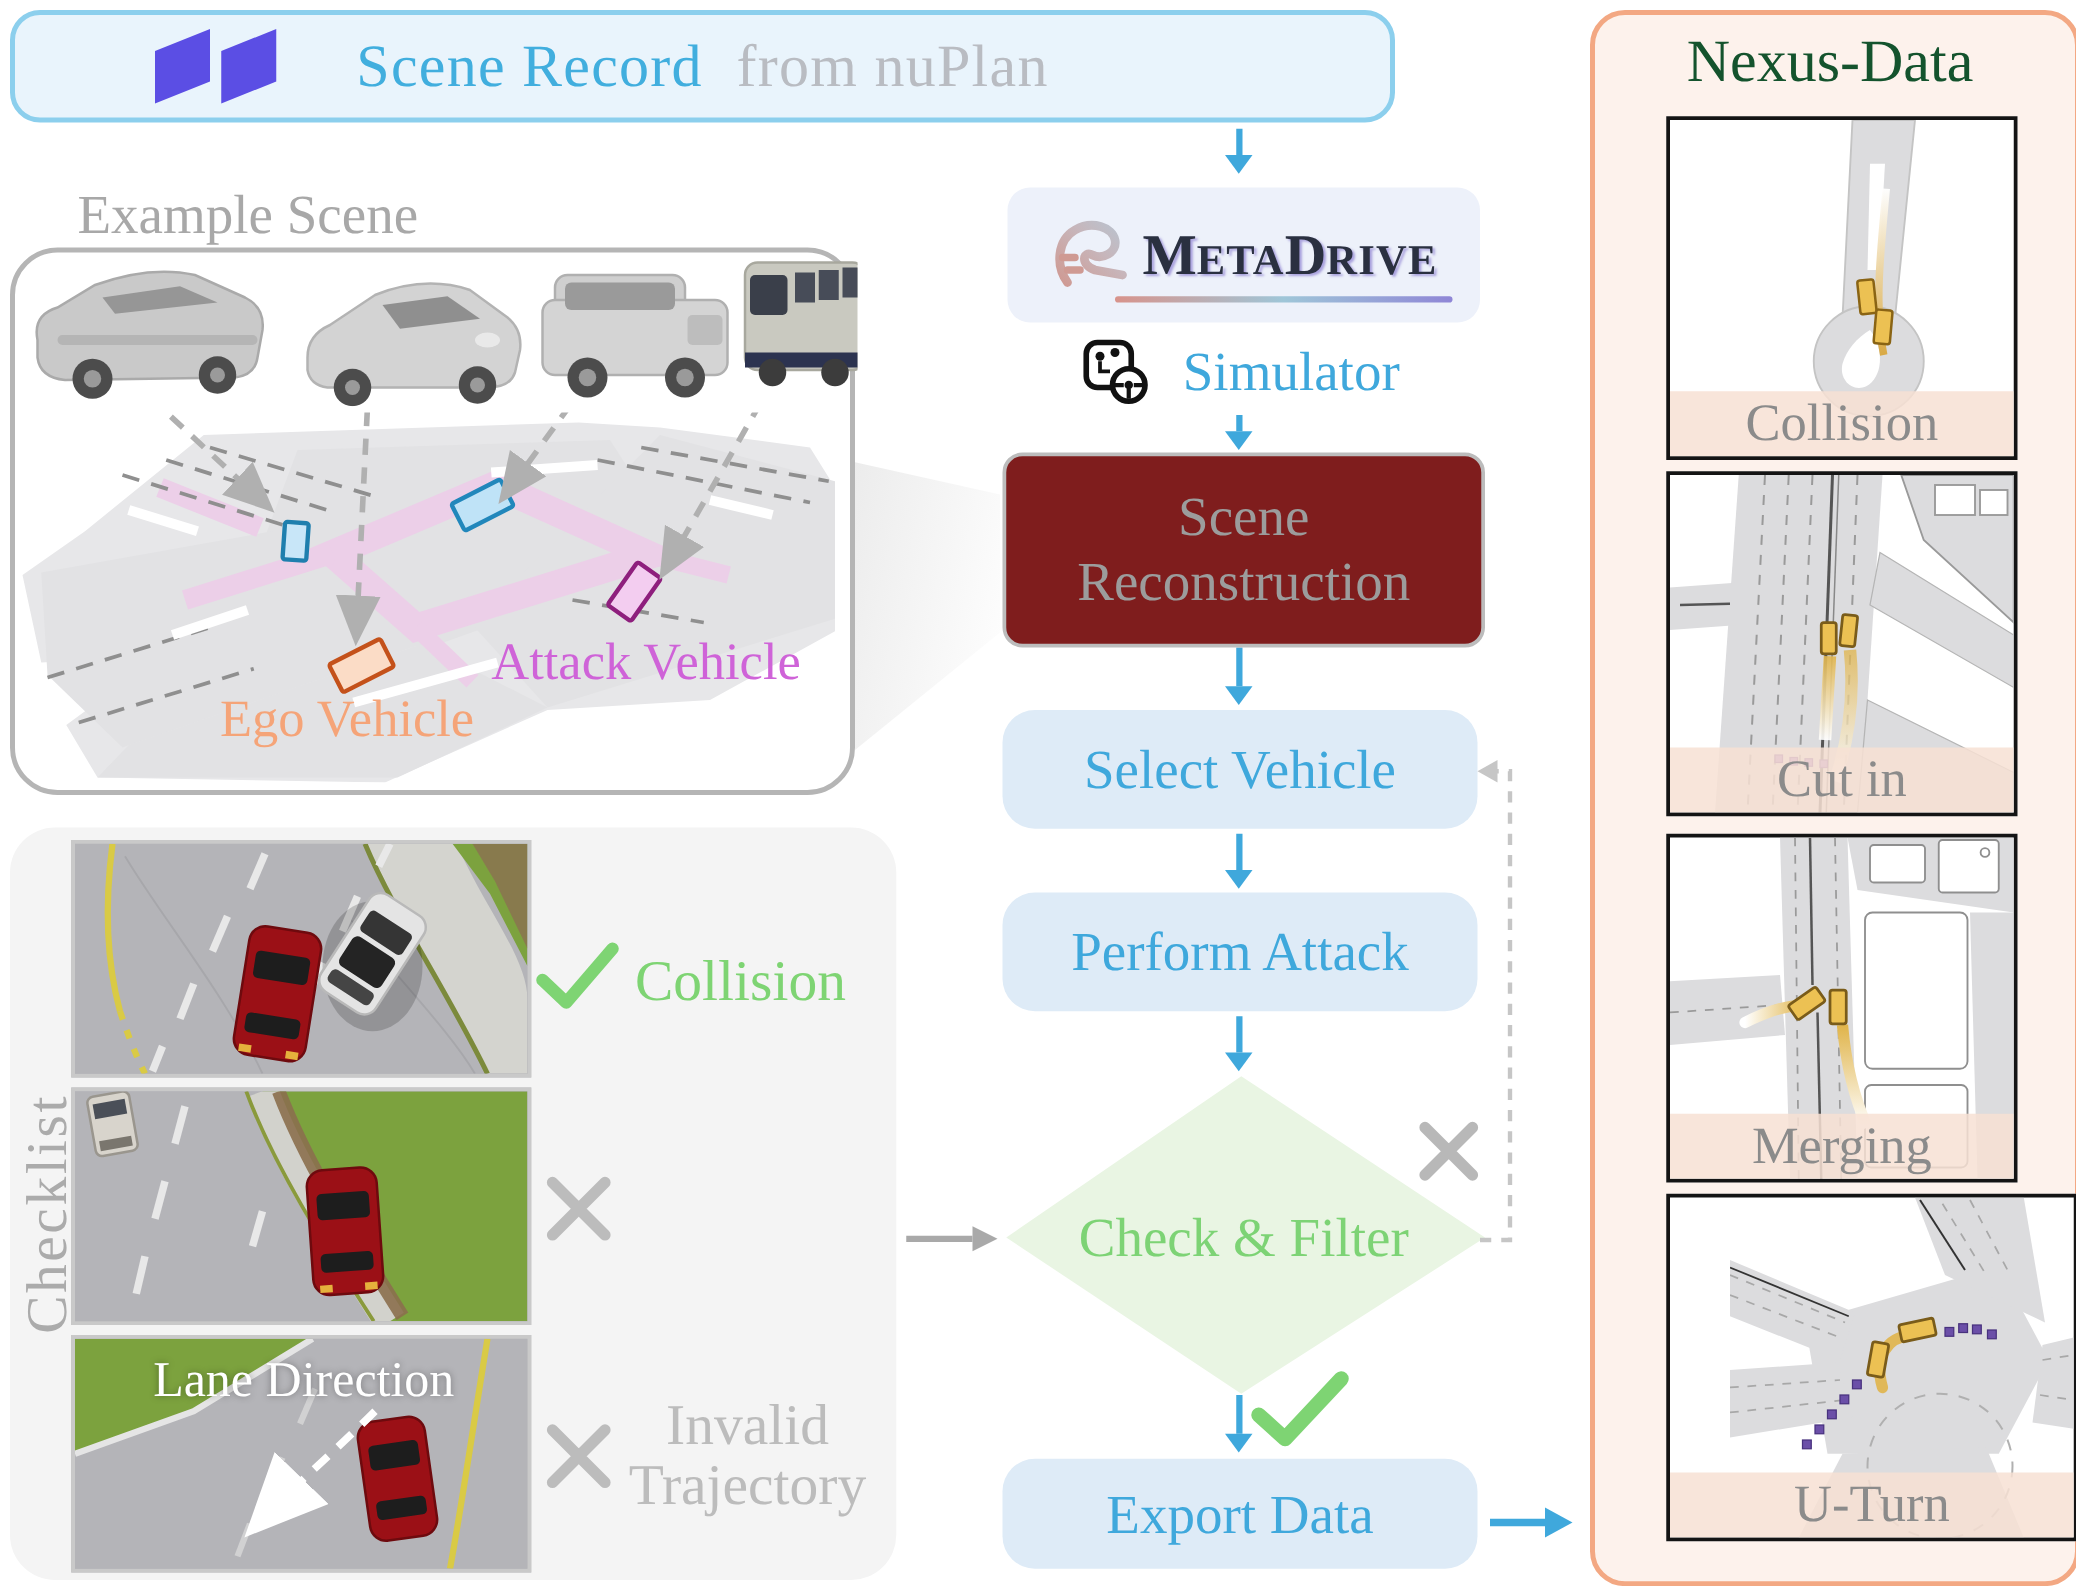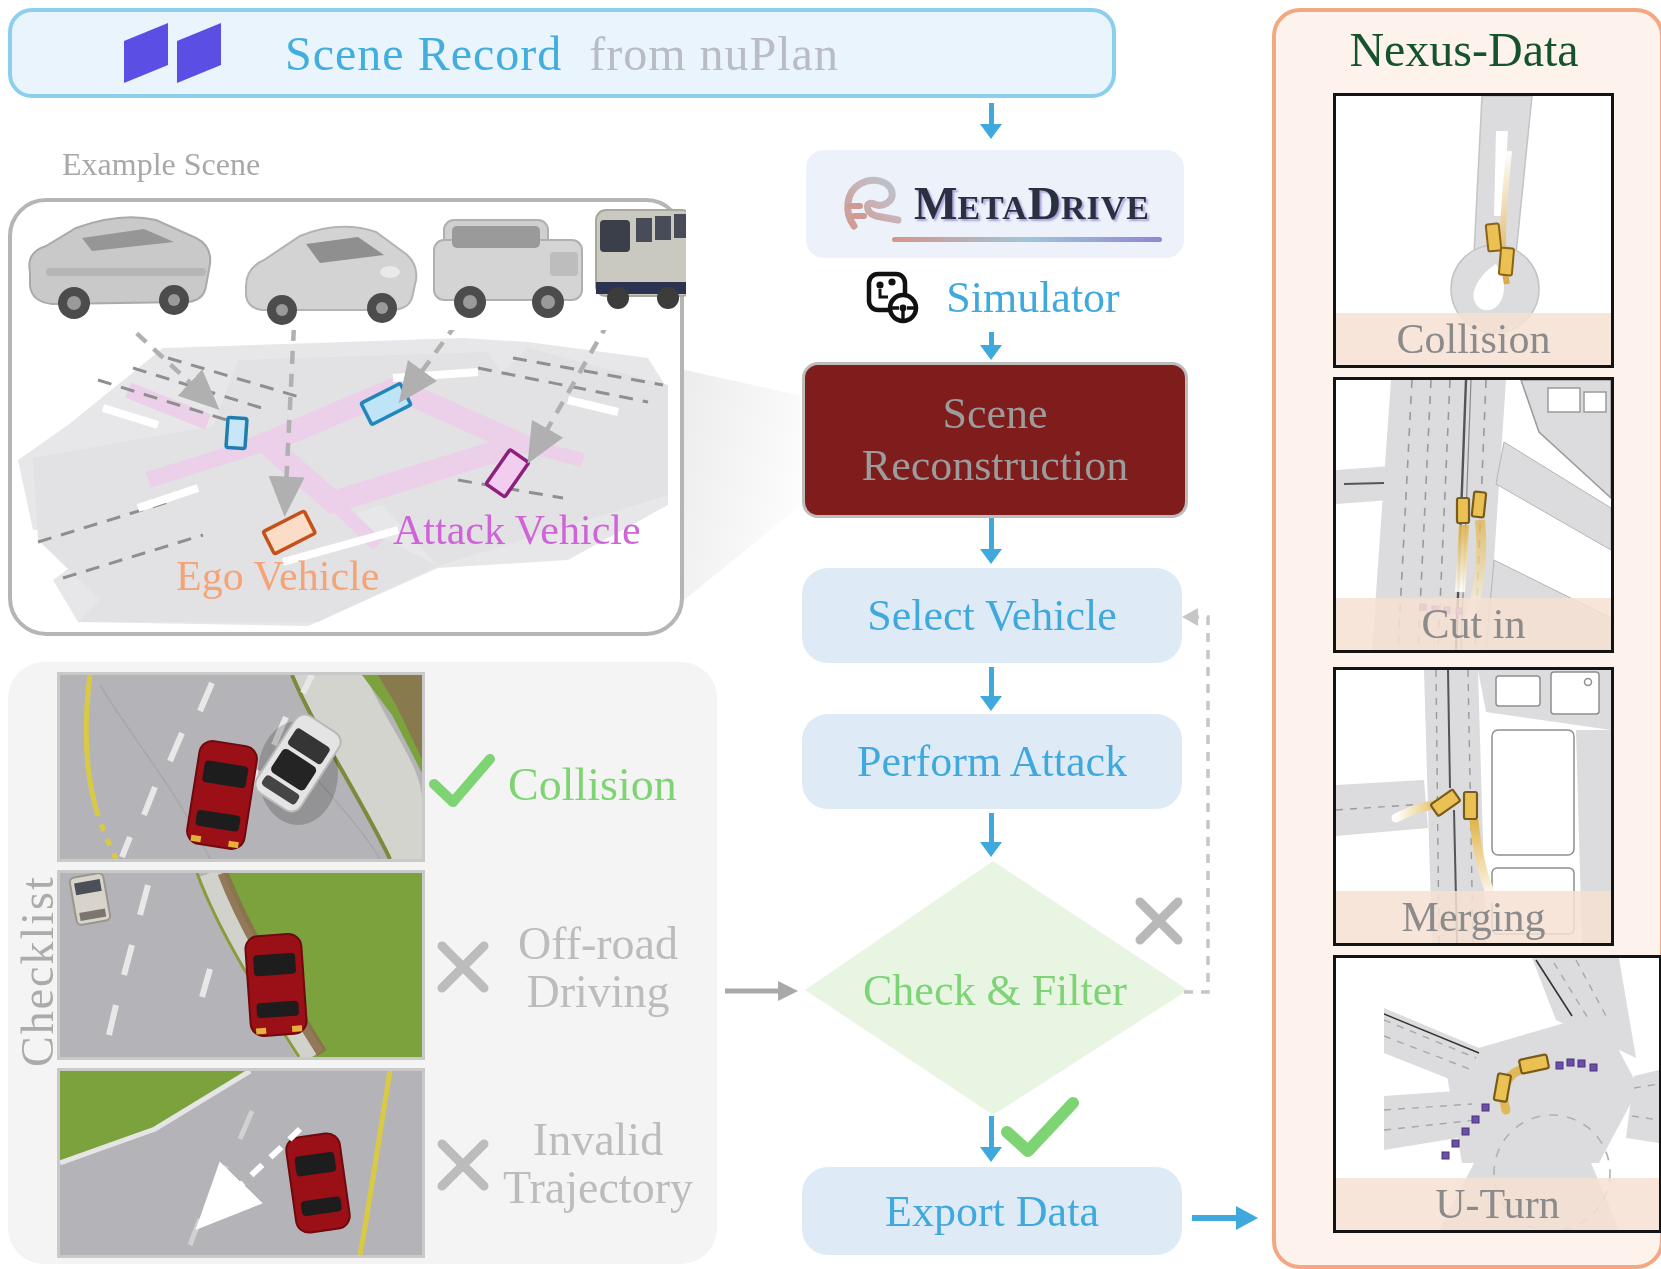--- a/index.html
+++ b/index.html
@@ -32,21 +32,21 @@
   .box{position:absolute;left:802px;width:380px;display:flex;align-items:center;justify-content:center;text-align:center;}
   .box-gray{background:#7f1d1d;border:3px solid #bcbcbc;border-radius:16px;color:#9c9c9c;font-size:44px;line-height:1.18;}
   .box-blue{background:#deebf7;border-radius:26px;color:#3fa8dc;font-size:44px;}
   .diamond-label{position:absolute;left:800px;top:965px;width:390px;text-align:center;
                  font-size:44px;color:#7dd375;}
   .wedge{left:684px;top:365px;width:116px;height:235px;
          background:linear-gradient(102deg,rgba(120,120,120,0.14),rgba(255,255,255,0));
          clip-path:polygon(0 2%,100% 13%,100% 60%,0 100%);}
   
   .ex-panel{left:8px;top:198px;width:668px;height:430px;border:4px solid #b5b5b5;border-radius:38px;}
-  .ex-title{left:46px;top:146px;padding:0 16px;background:#ffffff;font-size:32px;color:#a8a8a8;}
+  .ex-title{left:46px;top:146px;padding:0 16px;background:#ffffff;font-size:44px;color:#a8a8a8;}
   .attack-label{left:393px;top:506px;font-size:42px;color:#cf63d8;}
   .ego-label{left:176px;top:552px;font-size:42px;color:#f5a478;}
   
   .chk-panel{left:8px;top:662px;width:709px;height:602px;background:#f4f4f4;border-radius:36px;}
   .chk-title{left:8px;top:806px;width:58px;height:330px;display:flex;align-items:center;justify-content:center;
              writing-mode:vertical-rl;transform:rotate(180deg);font-size:46px;color:#ababab;letter-spacing:2px;}
   .photo{position:absolute;left:57px;width:368px;height:190px;border:3px solid #c9c9c9;box-sizing:border-box;overflow:hidden;background:#b4b4b8;}
   .lane-overlay{left:112px;top:1080px;width:262px;text-align:center;font-size:40px;color:#ffffff;
                 text-shadow:0 0 6px rgba(0,0,0,0.35);}
   .chk-green{color:#7ed473;font-size:46px;}
@@ -363,33 +363,30 @@
         <line x1="140" y1="148" x2="130" y2="174"></line>
       </g>
       <g transform="translate(258,112) rotate(-8)">
         <rect x="-27" y="-48" width="54" height="96" rx="13" fill="#9b1016" stroke="#6e0a0e" stroke-width="2"></rect>
         <rect x="-20" y="-29" width="40" height="20" rx="4" fill="#1d1d1d"></rect>
         <rect x="-20" y="16" width="40" height="15" rx="4" fill="#1d1d1d"></rect>
       </g>
       <path d="M240,58 C210,88 175,118 148,146" stroke="#ffffff" stroke-width="6" fill="none" stroke-dasharray="15 11" marker-end="url(#whitehead)"></path>
     </svg>
   </div>
+  <div class="abs lane-overlay">Lane Direction</div>
 
   <svg class="abs" style="left:428px;top:752px;" width="68" height="58" viewBox="0 0 68 58">
     <polyline points="6,32 25,50 62,7" fill="none" stroke="#7ed473" stroke-width="10" stroke-linecap="round" stroke-linejoin="round"></polyline>
   </svg>
   <div class="abs chk-green" style="left:508px;top:758px;">Collision</div>
 
   <svg class="abs" style="left:434px;top:938px;" width="58" height="58" viewBox="0 0 58 58">
     <path d="M8,8 L50,50 M50,8 L8,50" stroke="#bcbcbc" stroke-width="9" stroke-linecap="round"></path>
   </svg>
-  <div class="abs chk-gray" style="left:498px;top:920px;width:200px;">
-    <span style="display:block">Off-road</span>
-    <span style="display:block">Driving</span>
-  </div>
 
   <svg class="abs" style="left:434px;top:1136px;" width="58" height="58" viewBox="0 0 58 58">
     <path d="M8,8 L50,50 M50,8 L8,50" stroke="#bcbcbc" stroke-width="9" stroke-linecap="round"></path>
   </svg>
   <div class="abs chk-gray" style="left:488px;top:1116px;width:220px;">
     <span style="display:block">Invalid</span>
     <span style="display:block">Trajectory</span>
   </div>
 
   <div class="abs nx-panel"></div>

